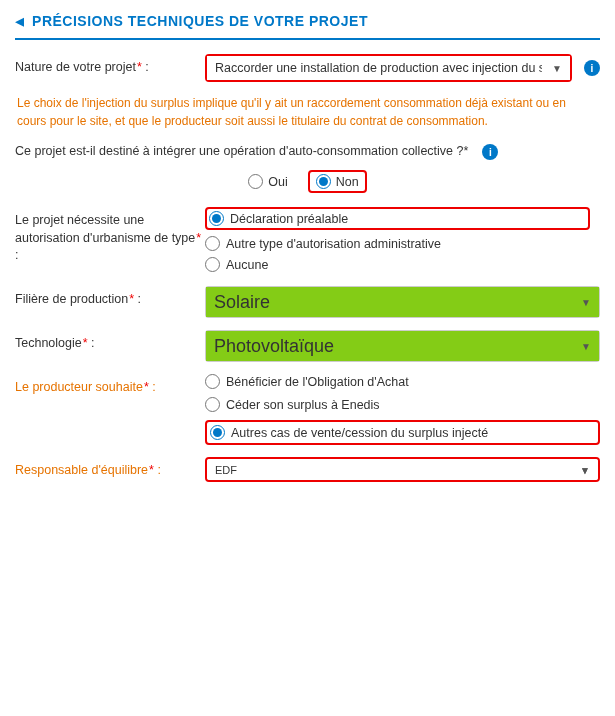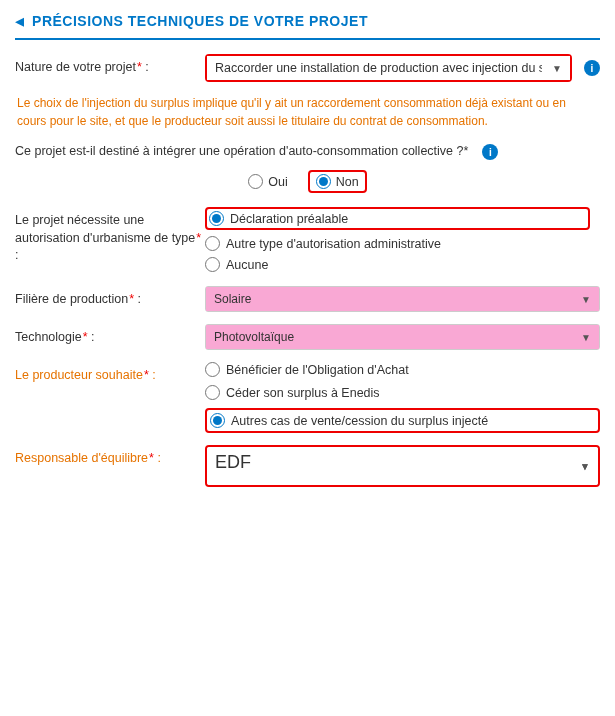--- a/index.html
+++ b/index.html
@@ -221,23 +221,23 @@
       position: relative;
       display: inline-block;
       width: 100%;
       border: 1px solid #ccc;
       border-radius: 3px;
     }
 
     .filiere-select-wrapper select {
       width: 100%;
       padding: 5px 28px 5px 8px;
-      font-size: 12px;
+      font-size: 18px;
       border: none;
-      background: #f9a8d4;
+      background: #84cc16;
       cursor: pointer;
       color: #333;
       appearance: none;
     }
 
     .filiere-select-wrapper::after {
       content: '▼';
       position: absolute;
       right: 8px;
       top: 50%;
@@ -362,20 +362,20 @@
   </div>
 </div>
 
 <div class="form-row" style="margin-top:10px;">
   <div class="form-label" style="color:#e67300;">
     <span>Responsable d'équilibre</span><span class="required">*</span><span> :</span>
   </div>
   <div class="form-field">
     <div class="responsable-wrapper">
       <div class="responsable-select-wrapper">
-        <select style="width:100%;padding:5px 28px 13px 8px;font-size:18px;border:none;background:#fff;cursor:pointer;color:#333;appearance:none;">
+        <select style="width:100%;padding:5px 28px 4px 8px;font-size:11px;border:none;background:#fff;cursor:pointer;color:#333;appearance:none;">
           <option>EDF</option>
         </select>
         <span style="position:absolute;right:8px;top:50%;transform:translateY(-50%);pointer-events:none;font-size:10px;color:#555;">▼</span>
       </div>
     </div>
   </div>
 </div>
 
 </body></html>

